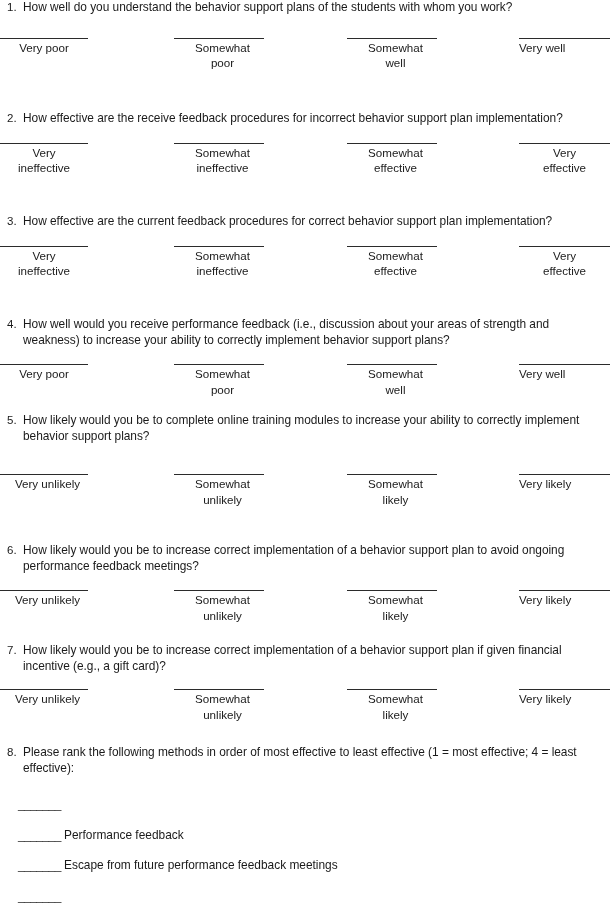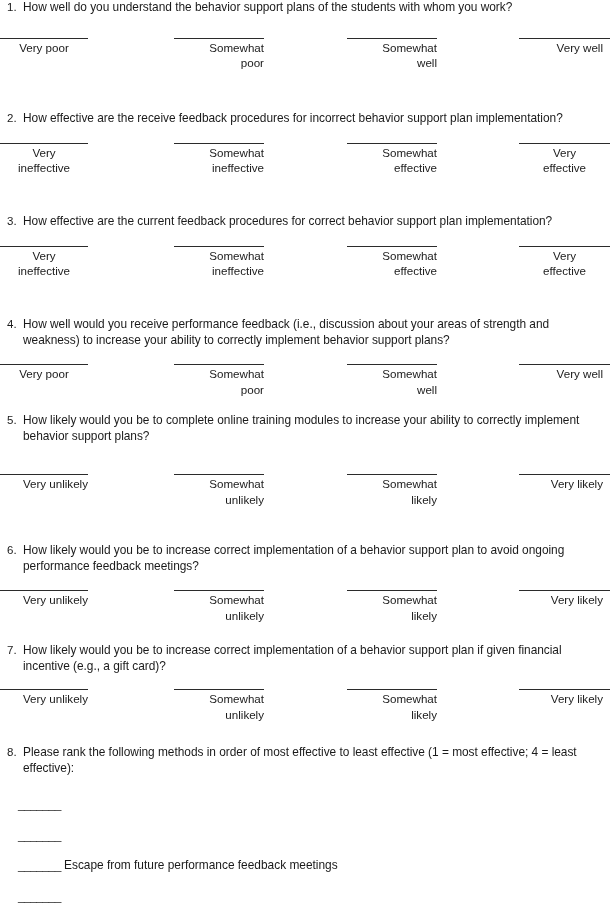--- a/index.html
+++ b/index.html
@@ -63,22 +63,22 @@
     height: 0;
     width: 100%;
   }
   .scale-label {
     font-size: 11.6px;
     line-height: 15.4px;
     padding-top: 1px;
     white-space: pre-line;
   }
   .align-center .scale-label { text-align: center; }
-  .align-left   .scale-label { text-align: right; padding-left: 7px; }
-  .align-right  .scale-label { text-align: right; padding-right: 7px; }
+  .align-left   .scale-label { text-align: center; padding-left: 7px; }
+  .align-right  .scale-label { padding-right: 7px; }
 
   
   .col-1 { left: 0px;   width: 88px;  }
   .col-2 { left: 174px; width: 90px;  }
   .col-3 { left: 347px; width: 90px;  }
   .col-4 { left: 519px; width: 91px;  }
 
   
   .rank-item {
     display: flex;
@@ -299,20 +299,21 @@
     <div class="q-head">
       <div class="q-num">8.</div>
       <div class="q-text">Please rank the following methods in order of most effective to least effective (1 = most effective; 4 = least effective):</div>
     </div>
 
     <div class="rank-item" style="margin-top:21px;">
       <span class="rank-blank">_______</span>
     </div>
     <div class="rank-item" style="margin-top:15px;">
       <span class="rank-blank">_______</span>
+      <span class="rank-label">Performance feedback</span>
     </div>
     <div class="rank-item" style="margin-top:15px;">
       <span class="rank-blank">_______</span>
       <span class="rank-label">Escape from future performance feedback meetings</span>
     </div>
     <div class="rank-item" style="margin-top:15px;">
       <span class="rank-blank">_______</span>
     </div>
   </div>
 

